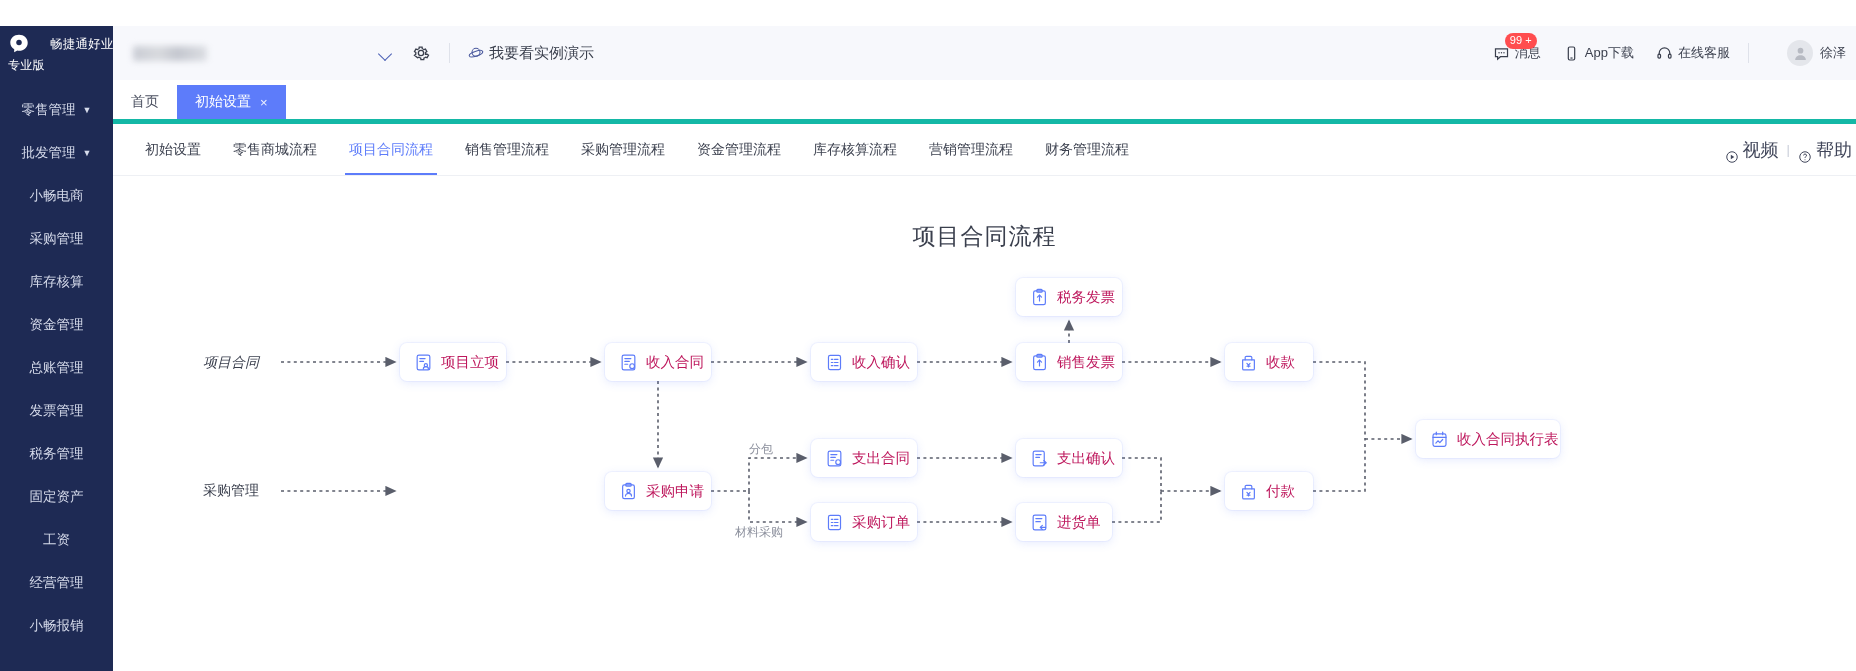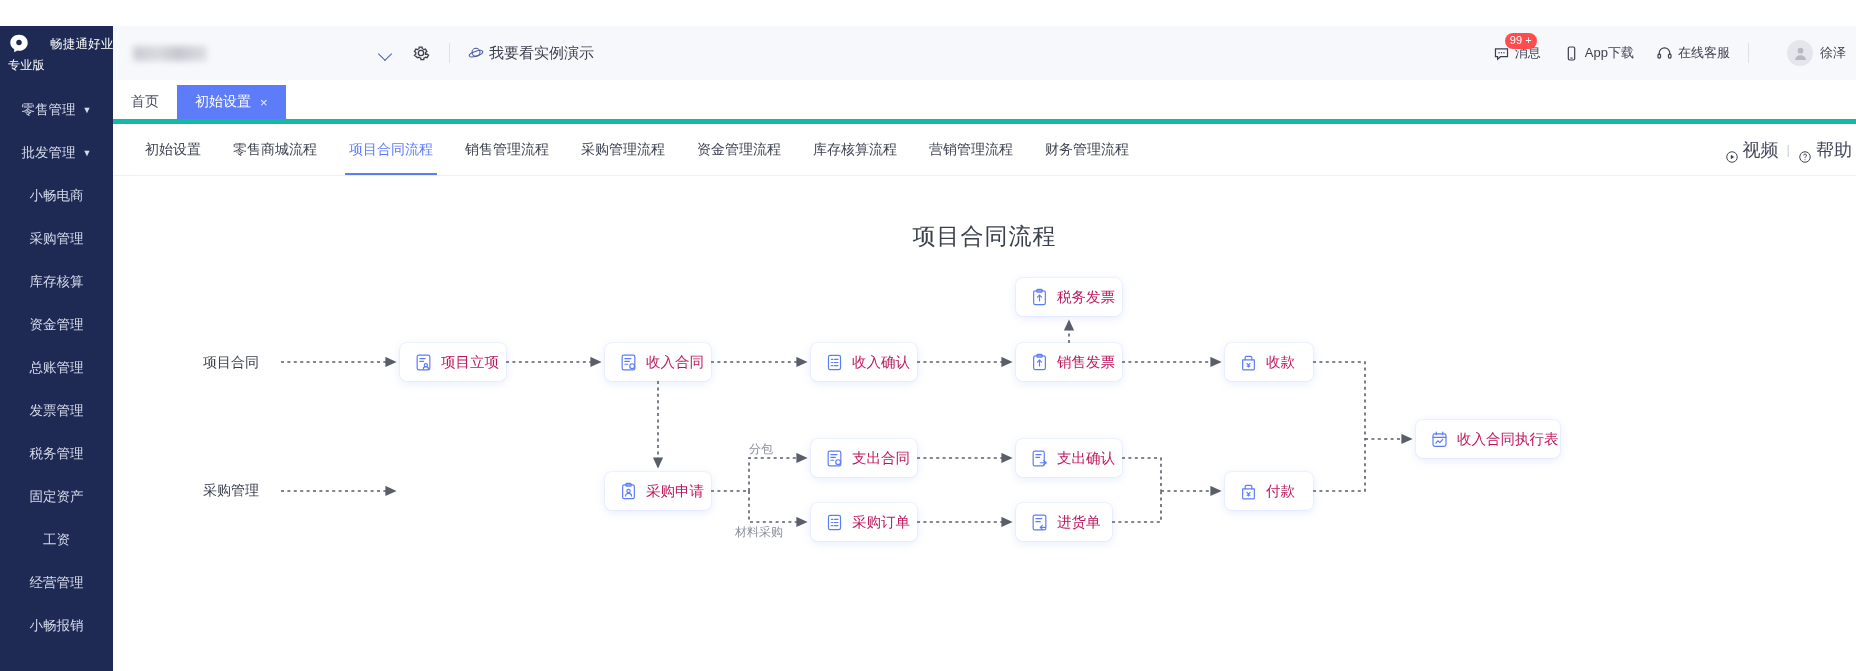--- a/index.html
+++ b/index.html
@@ -351,21 +351,21 @@
 
           <path d="M1009,282 L1048,282 L1048,315" marker-end="none"></path>
           <path d="M999,346 L1048,346 L1048,315" marker-end="none"></path>
           <path d="M1048,315 L1107,315"></path>
 
           <path d="M1200,186 L1252,186 L1252,263" marker-end="none"></path>
           <path d="M1200,315 L1252,315 L1252,263" marker-end="none"></path>
           <path d="M1252,263 L1298,263"></path>
         </g>
       </svg>
-    <div class="swimlane-label" style="left: 90px; top: 178px;">项目合同</div>
+    <div class="swimlane-label" style="left: 90px; top: 178px; font-style: italic;">项目合同</div>
         <div class="swimlane-label" style="left: 90px; top: 306px;">采购管理</div>
         <div class="edge-label" style="left: 636px; top: 265px;">分包</div>
         <div class="edge-label" style="left: 622px; top: 348px;">材料采购</div>
         <div class="node" style="left: 287px; top: 167px; width: 106px;">
           <span class="nic"><svg viewBox="0 0 24 24" width="19" height="19" fill="none" stroke="#5d7cfa" stroke-width="1.5" stroke-linecap="round" stroke-linejoin="round">
               <rect x="4" y="2.6" width="16" height="18.8" rx="2.2"></rect>
               <line x1="7.4" y1="7" x2="14" y2="7"></line>
               <line x1="7.4" y1="10.6" x2="12" y2="10.6"></line>
               <circle cx="15" cy="15.4" r="2"></circle>
               <path d="M11.8 20.2c0-1.8 1.5-2.9 3.2-2.9s3.2 1.1 3.2 2.9"></path>

